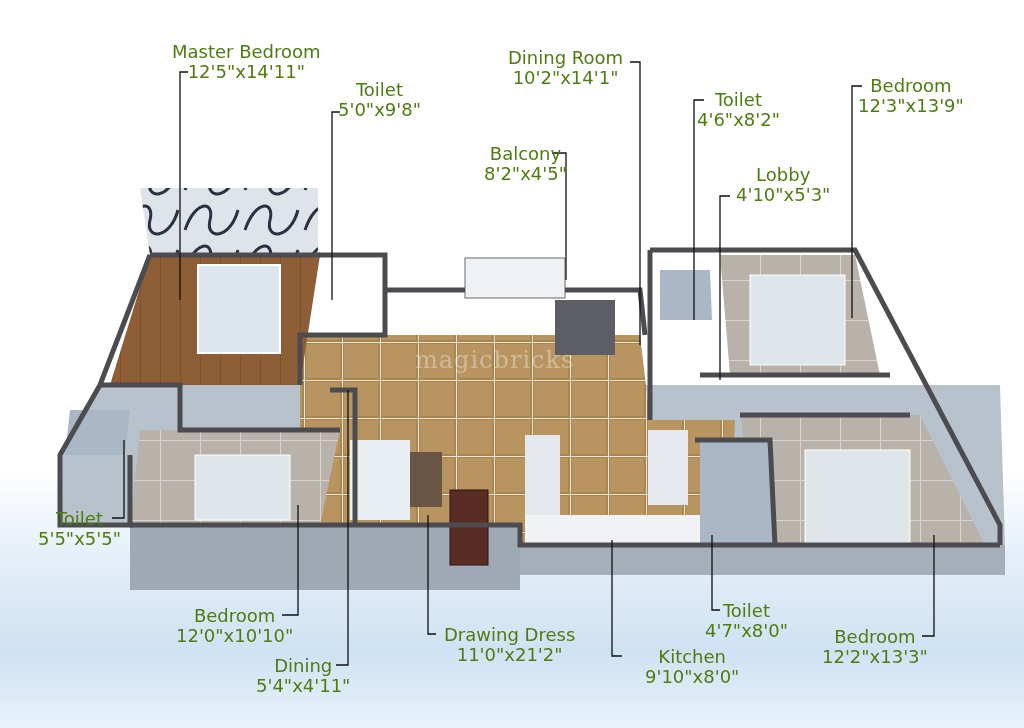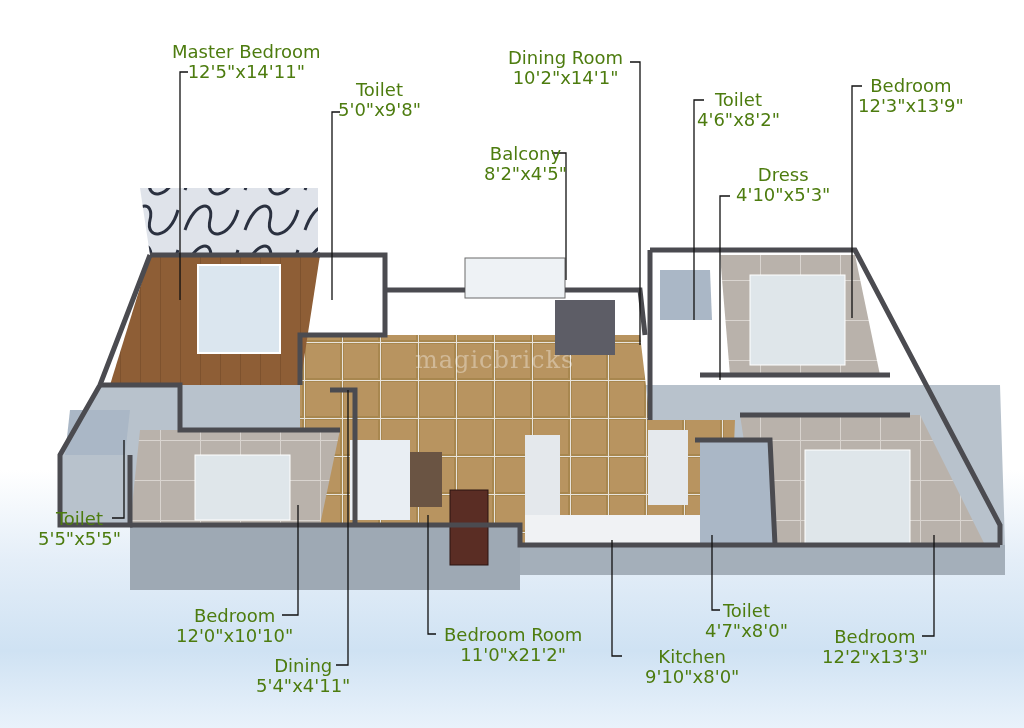--- a/index.html
+++ b/index.html
@@ -121,37 +121,37 @@
   </div>
 <div class="lbl" style="left:697px;top:90px;">
   <span class="n">Toilet</span>
     <span class="d">4'6"x8'2"</span>
   </div>
 <div class="lbl" style="left:858px;top:76px;">
   <span class="n">Bedroom</span>
     <span class="d">12'3"x13'9"</span>
   </div>
 <div class="lbl" style="left:736px;top:165px;">
-  <span class="n">Dress</span>
+  <span class="n">Lobby</span>
     <span class="d">4'10"x5'3"</span>
   </div>
 <div class="lbl" style="left:38px;top:509px;">
   <span class="n">Toilet</span>
     <span class="d">5'5"x5'5"</span>
   </div>
 <div class="lbl" style="left:176px;top:606px;">
   <span class="n">Bedroom</span>
     <span class="d">12'0"x10'10"</span>
   </div>
 <div class="lbl" style="left:256px;top:656px;">
   <span class="n">Dining</span>
     <span class="d">5'4"x4'11"</span>
   </div>
 <div class="lbl" style="left:444px;top:625px;">
-  <span class="n">Bedroom Room</span>
+  <span class="n">Drawing Dress</span>
     <span class="d">11'0"x21'2"</span>
   </div>
 <div class="lbl" style="left:645px;top:647px;">
   <span class="n">Kitchen</span>
     <span class="d">9'10"x8'0"</span>
   </div>
 <div class="lbl" style="left:705px;top:601px;">
   <span class="n">Toilet</span>
     <span class="d">4'7"x8'0"</span>
   </div>

